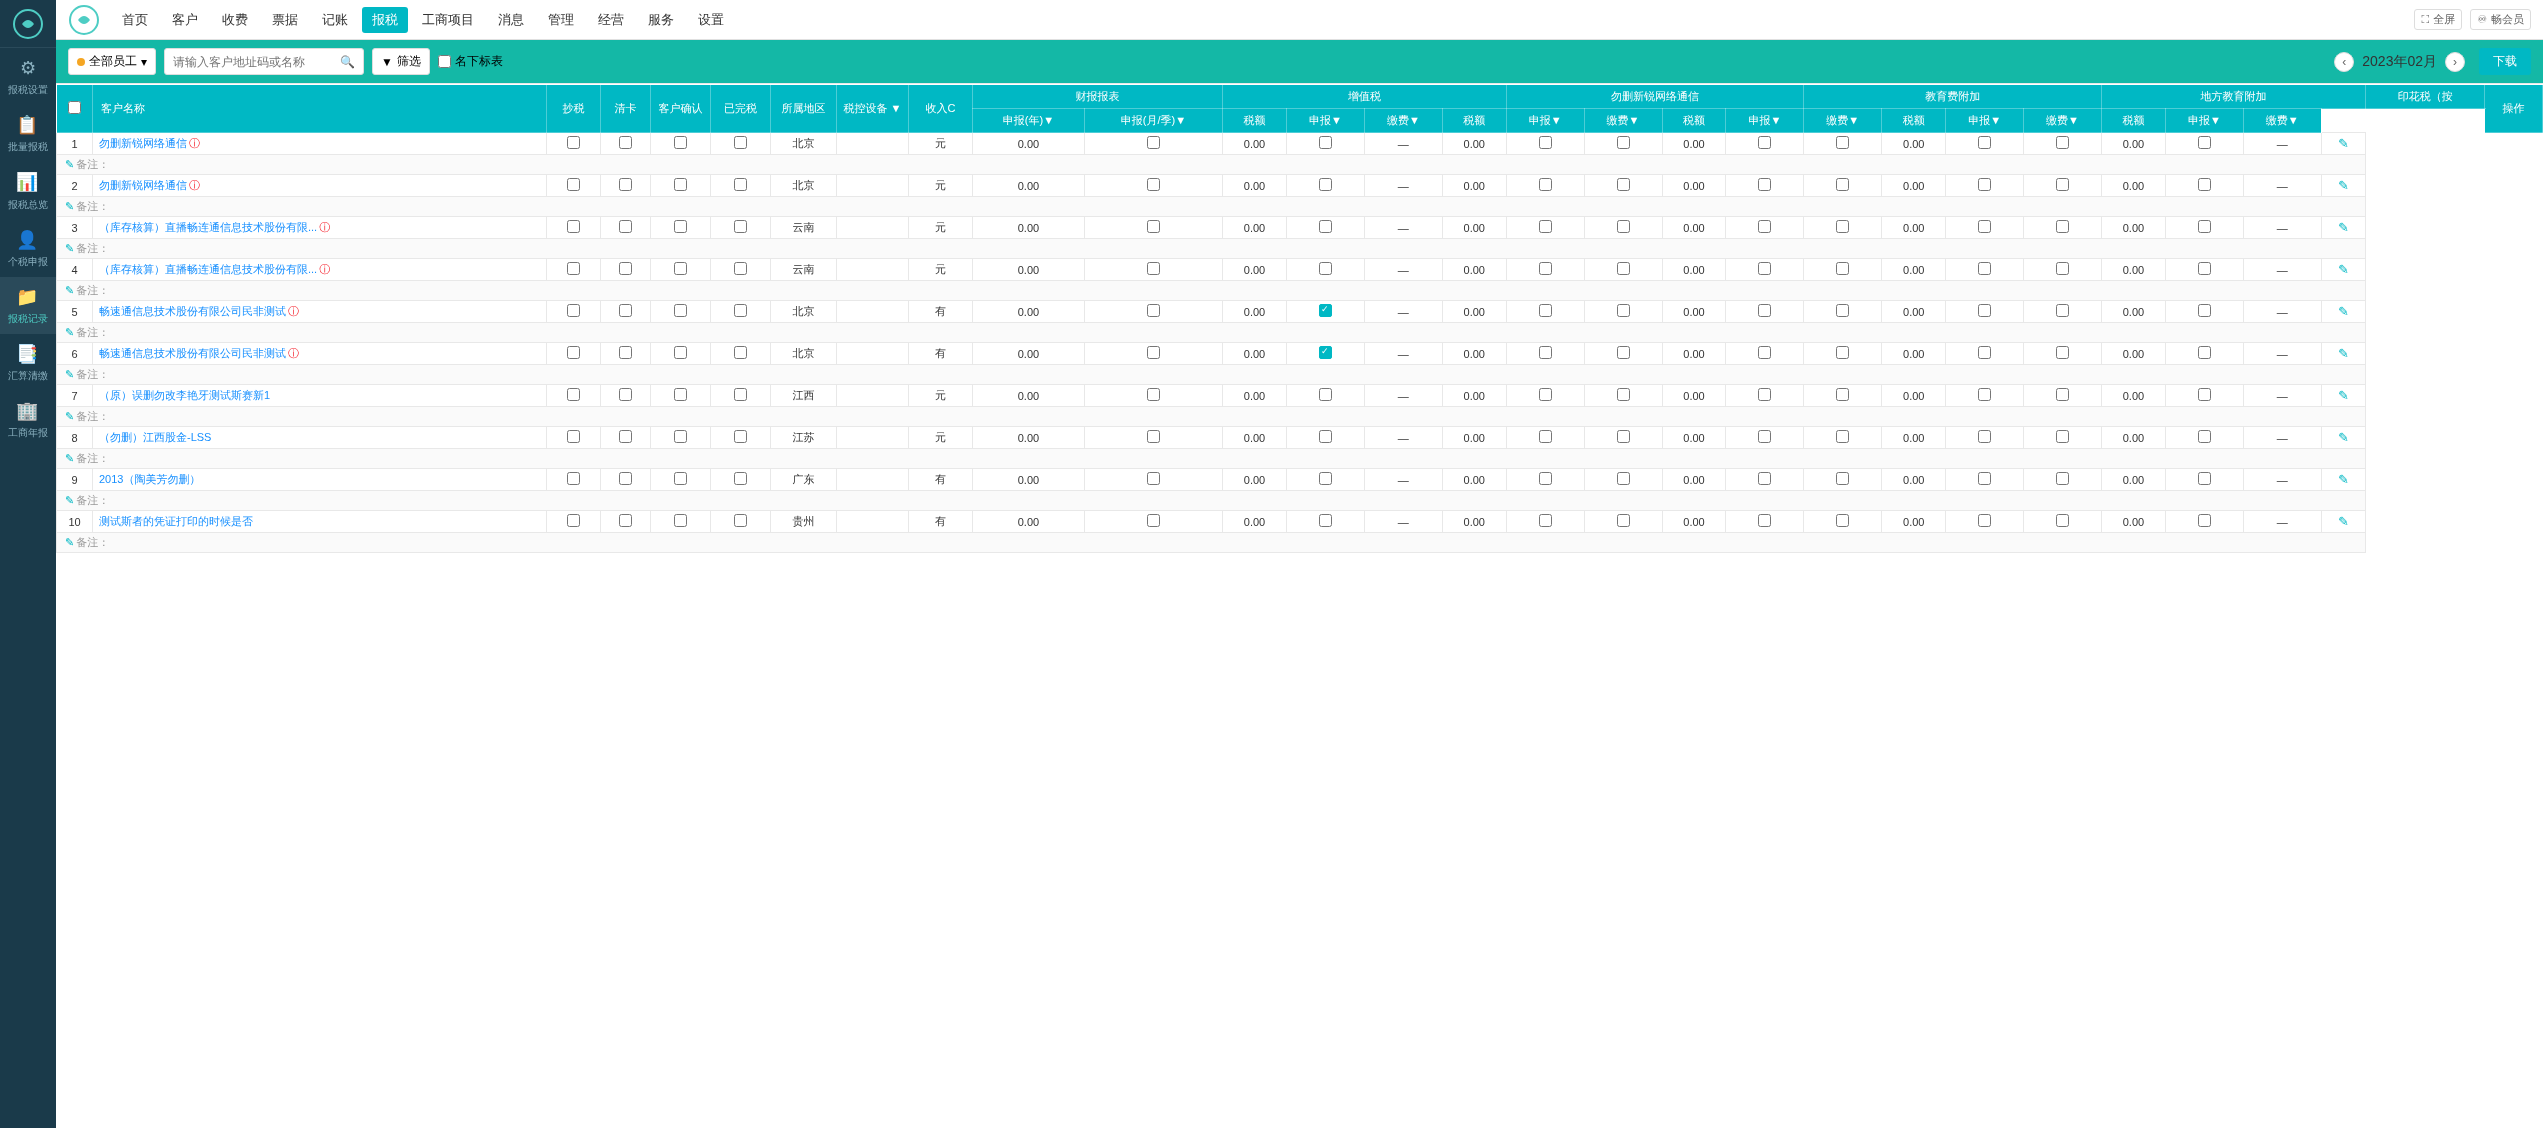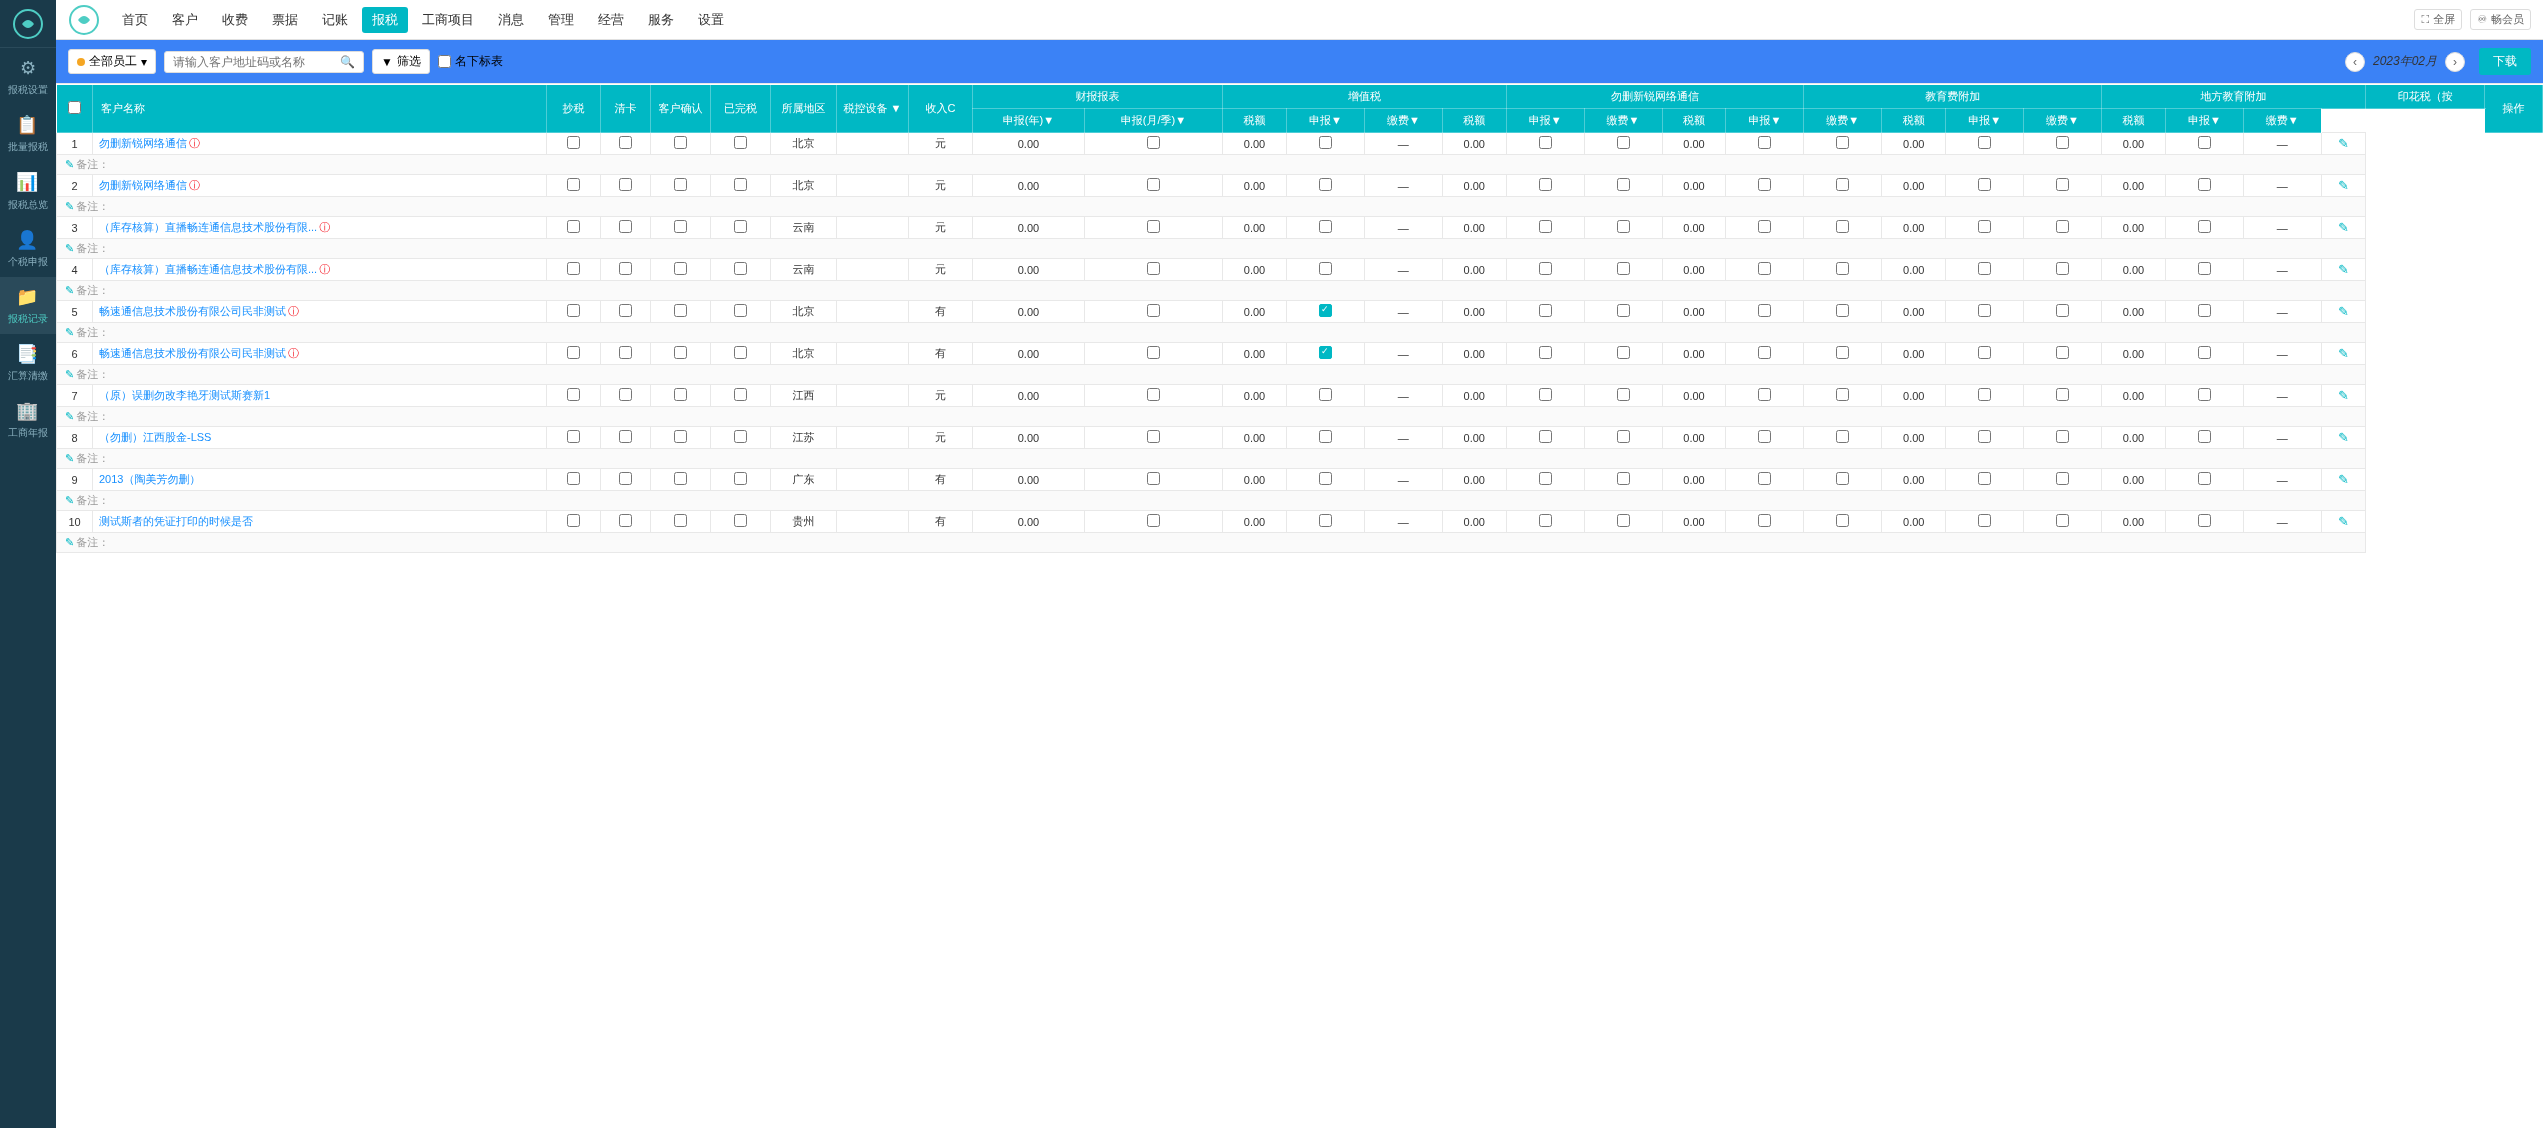--- a/index.html
+++ b/index.html
@@ -99,24 +99,23 @@
     .content {
       flex: 1;
       overflow: hidden;
       display: flex;
       flex-direction: column;
     }
 
     
     .toolbar {
       padding: 8px 12px;
-      background: #3b82f6;
+      background: #14b8a6;
       border-bottom: 1px solid #e8e8e8;
       display: flex;
-      align-items: center;
       gap: 8px;
       flex-shrink: 0;
     }
     .filter-select {
       display: flex;
       align-items: center;
       border: 1px solid #ddd;
       border-radius: 3px;
       padding: 3px 8px;
       gap: 4px;
@@ -172,21 +171,21 @@
       border-radius: 50%;
       border: 1px solid #ddd;
       background: #fff;
       display: flex;
       align-items: center;
       justify-content: center;
       cursor: pointer;
       font-size: 12px;
       color: #666;
     }
-    .date-nav-text { font-size: 12px; color: #333; font-style: italic; }
+    .date-nav-text { font-size: 14px; color: #333; }
     .download-btn {
       background: #00b8c4;
       color: #fff;
       border: none;
       border-radius: 3px;
       padding: 5px 14px;
       font-size: 12px;
       cursor: pointer;
       margin-left: 6px;
     }

